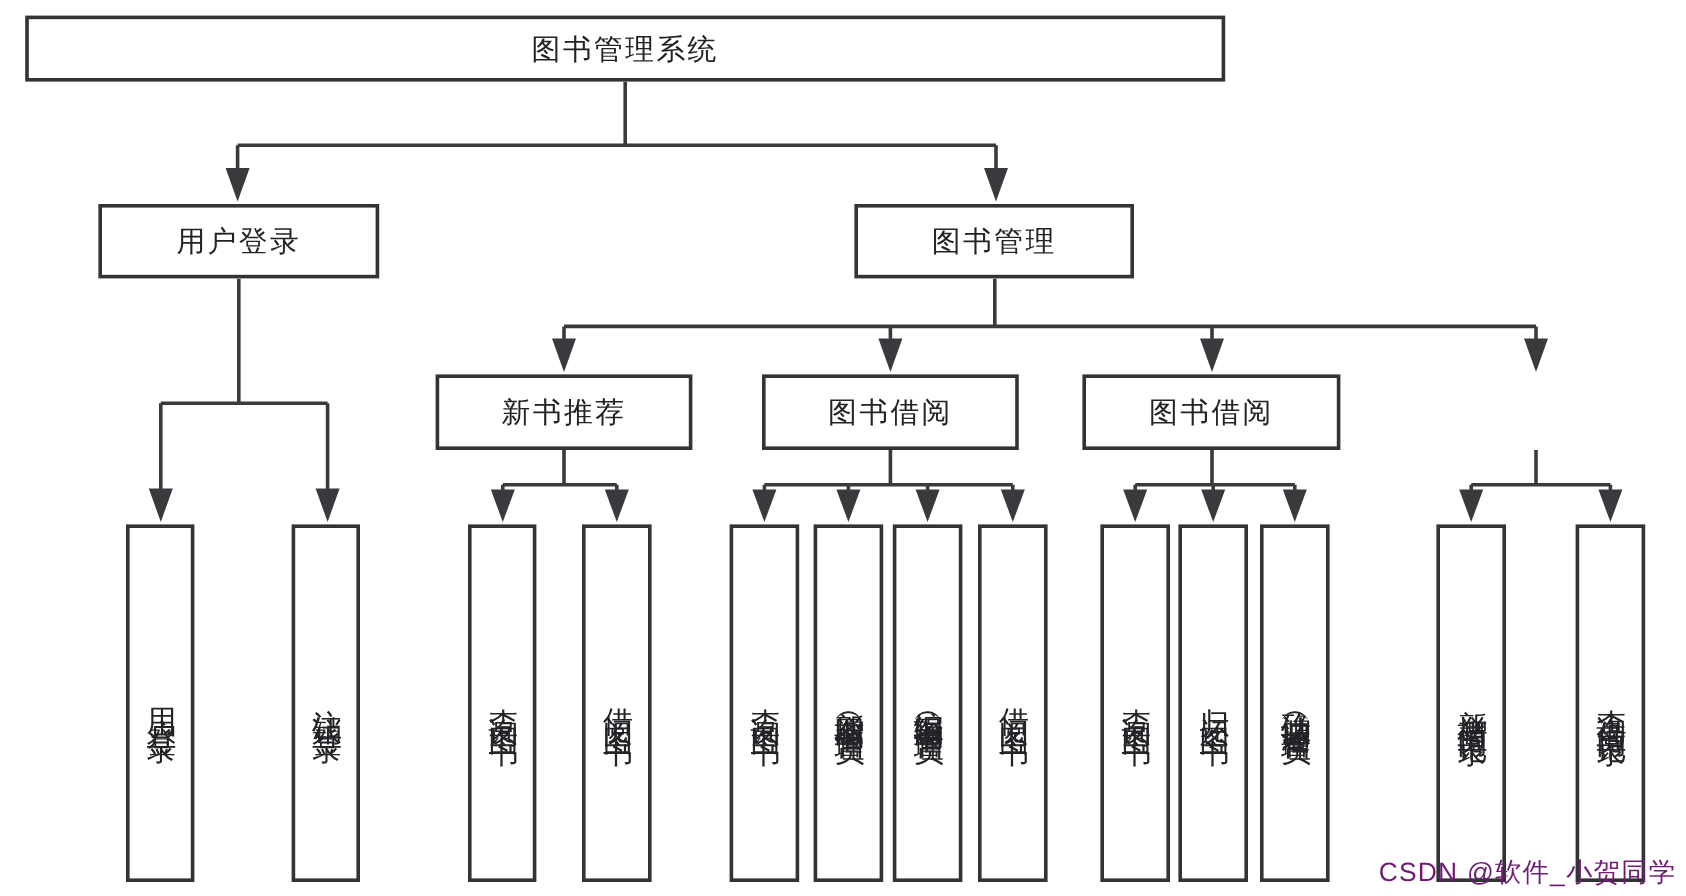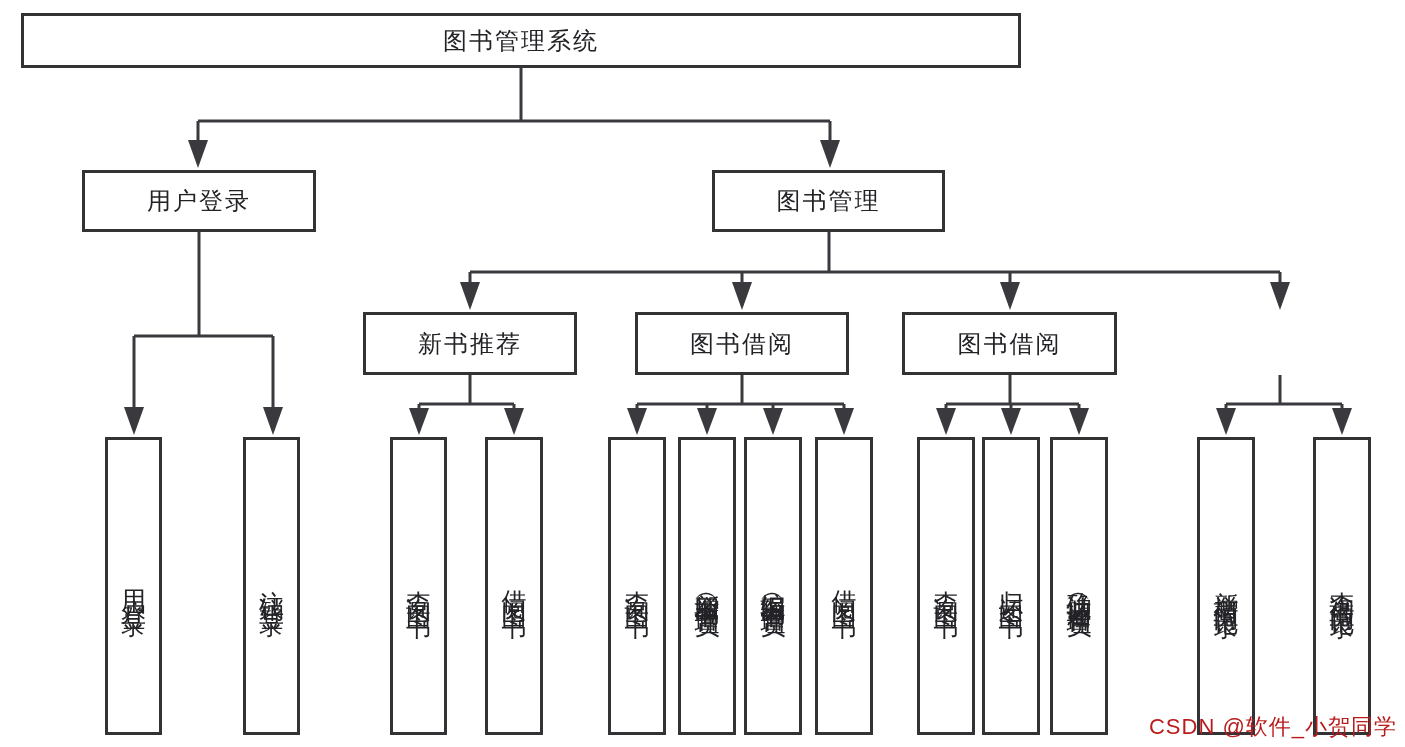--- a/index.html
+++ b/index.html
@@ -27,21 +27,21 @@
     text-orientation:mixed;
     font-size:25px;
     line-height:1;
   }
   .ls-lg{letter-spacing:8px;}
   .ls-md{letter-spacing:5px;}
   .ls-sm{letter-spacing:3px;}
   #watermark{
     position:absolute;
     right:8px;top:712px;
-    color:#b91c1c;
+    color:#701a75;
     font-size:22px;
     letter-spacing:1px;
     white-space:nowrap;
   }
 </style>
 </head>
 <body>
 
 <div id="canvas">
 

